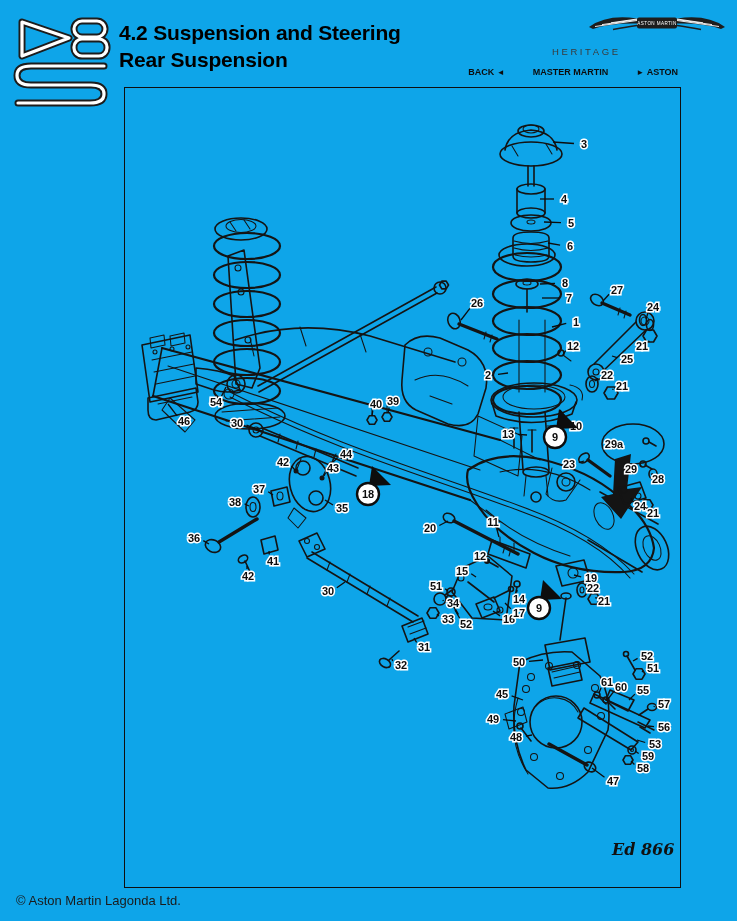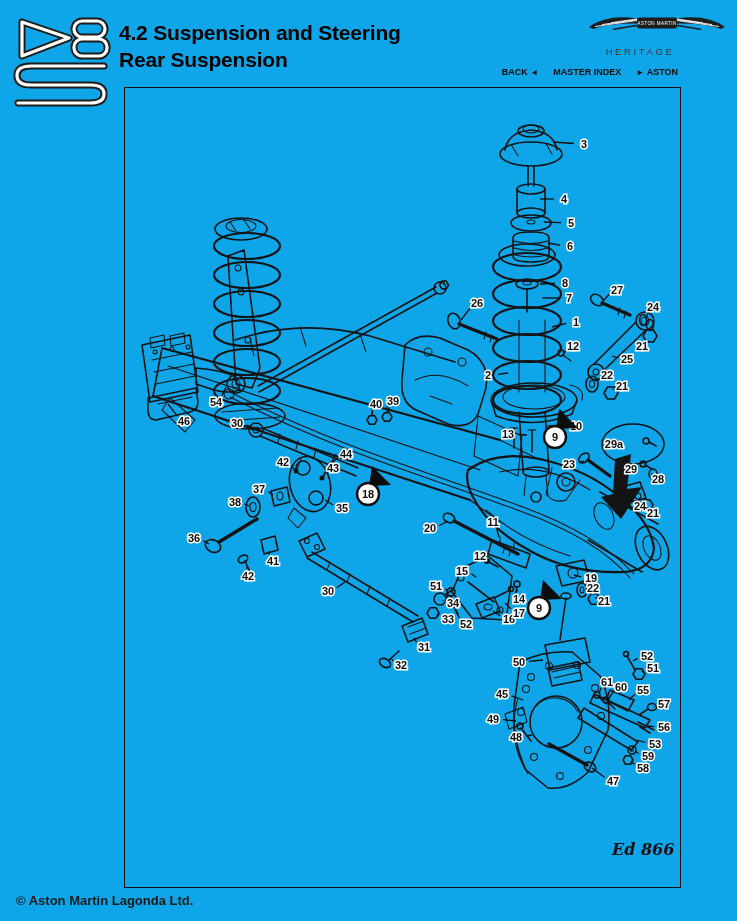--- a/index.html
+++ b/index.html
@@ -2,32 +2,32 @@
 <html><head>
 <meta charset="utf-8">
 <style>
   html,body{margin:0;padding:0;background:#fff;}
   .page{position:relative;width:737px;height:921px;background:#0ea5e9;overflow:hidden;
         font-family:"Liberation Sans",sans-serif;color:#000;}
   .title{position:absolute;left:119px;top:19px;font-size:21px;font-weight:700;
          line-height:27px;letter-spacing:-0.2px;color:#000;}
   .dbs-logo{position:absolute;left:8px;top:10px;}
   .wings{position:absolute;left:587px;top:10px;}
-  .heritage{position:absolute;left:585px;top:46px;width:110px;text-align:center;
+  .heritage{position:absolute;left:552px;top:46px;width:110px;
             font-size:9.5px;letter-spacing:2.6px;color:#3a3a3a;}
-  .nav{position:absolute;right:59px;top:67px;display:flex;gap:15px;
+  .nav{position:absolute;right:59px;top:67px;display:flex;gap:28px;
        font-size:9px;font-weight:700;color:#0d0d0d;white-space:nowrap;}
   .nav span{cursor:pointer;}
   .nav .arr{font-size:8px;}
   .frame{position:absolute;left:124px;top:87px;width:555px;height:799px;
          border:1.6px solid #0f0f0f;}
   .art{position:absolute;left:0;top:0;}
   .artist{position:absolute;left:612px;top:840px;font-size:16px;font-style:italic;
           font-weight:700;font-family:"DejaVu Serif",serif;color:#111;}
-  .footer{position:absolute;left:16px;top:893px;font-size:13px;color:#1b1b1b;font-weight:bold;}
+  .footer{position:absolute;left:16px;top:893px;font-size:13px;color:#1b1b1b;}
   
   .s{stroke:#141414;fill:none;stroke-width:1.6;stroke-linecap:round;stroke-linejoin:round;}
   .s2{stroke:#141414;fill:none;stroke-width:2.2;stroke-linecap:round;stroke-linejoin:round;}
   .thin{stroke:#141414;fill:none;stroke-width:1.05;stroke-linecap:round;stroke-linejoin:round;}
   .w3{stroke:#141414;fill:none;stroke-width:3.4;stroke-linecap:round;}
   .blk{fill:#141414;stroke:none;}
   .leader{stroke:#0d0d0d;stroke-width:1.3px;}
   .plabel{font:700 11px "Liberation Sans",sans-serif;fill:#0d0d0d;text-anchor:middle;
           dominant-baseline:central;paint-order:stroke;stroke:#fff;stroke-width:3px;}
   .flag{fill:#0d0d0d;}
@@ -72,21 +72,21 @@
     <path d="M26,19.5 Q40,17 50,15.5" stroke="#1d1d1d" stroke-width="1.4" fill="none"></path>
     <path d="M114,19.5 Q100,17 90,15.5" stroke="#1d1d1d" stroke-width="1.4" fill="none"></path>
     <rect x="50" y="7.5" width="40" height="11" rx="2" fill="#1d1d1d"></rect>
     <text x="70" y="15" text-anchor="middle" font-size="4.6" letter-spacing="0.4" fill="#fff" font-family="Liberation Sans, sans-serif">ASTON MARTIN</text>
   </svg>
 
   <div class="heritage">HERITAGE</div>
 
   <div class="nav">
     <span><span>BACK</span>&nbsp;<span class="arr">◄</span></span>
-    <span>MASTER INDEX</span>
+    <span>MASTER MARTIN</span>
     <span><span class="arr">►</span>&nbsp;<span>ASTON</span></span>
   </div>
 
   <div class="frame"></div>
 
   <svg class="art" width="737" height="921" viewBox="0 0 737 921">
 
     <g>
       <ellipse class="s" cx="241" cy="229" rx="26" ry="11"></ellipse>
       <ellipse class="thin" cx="241" cy="226" rx="15" ry="6.5"></ellipse>

